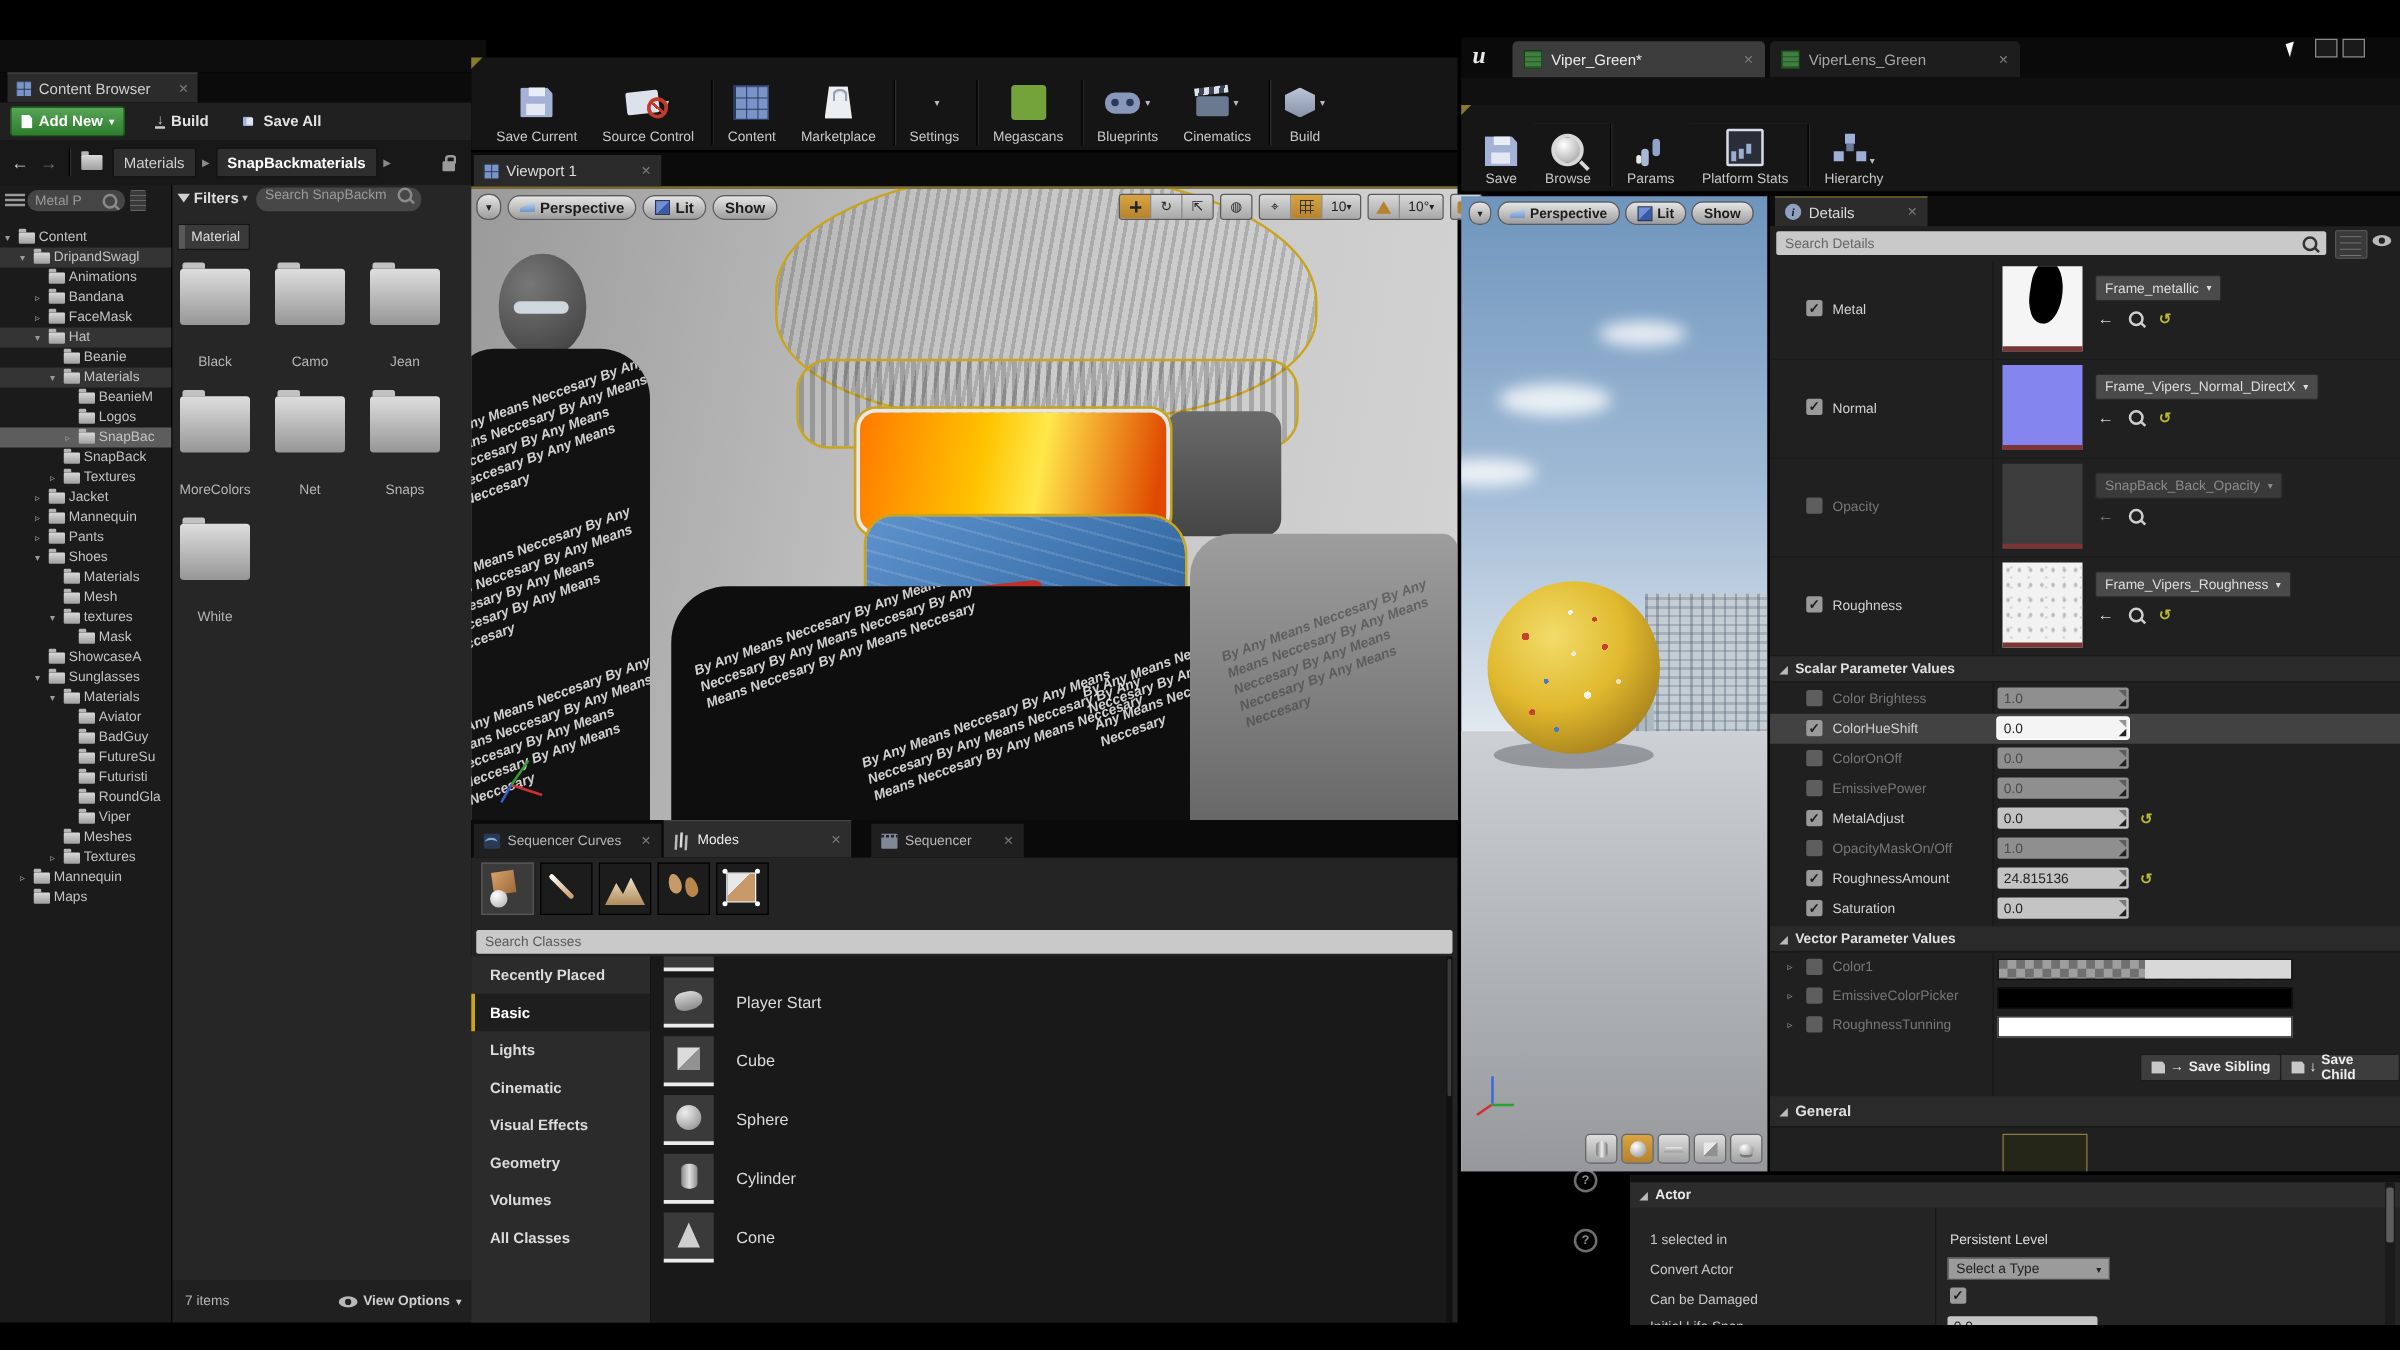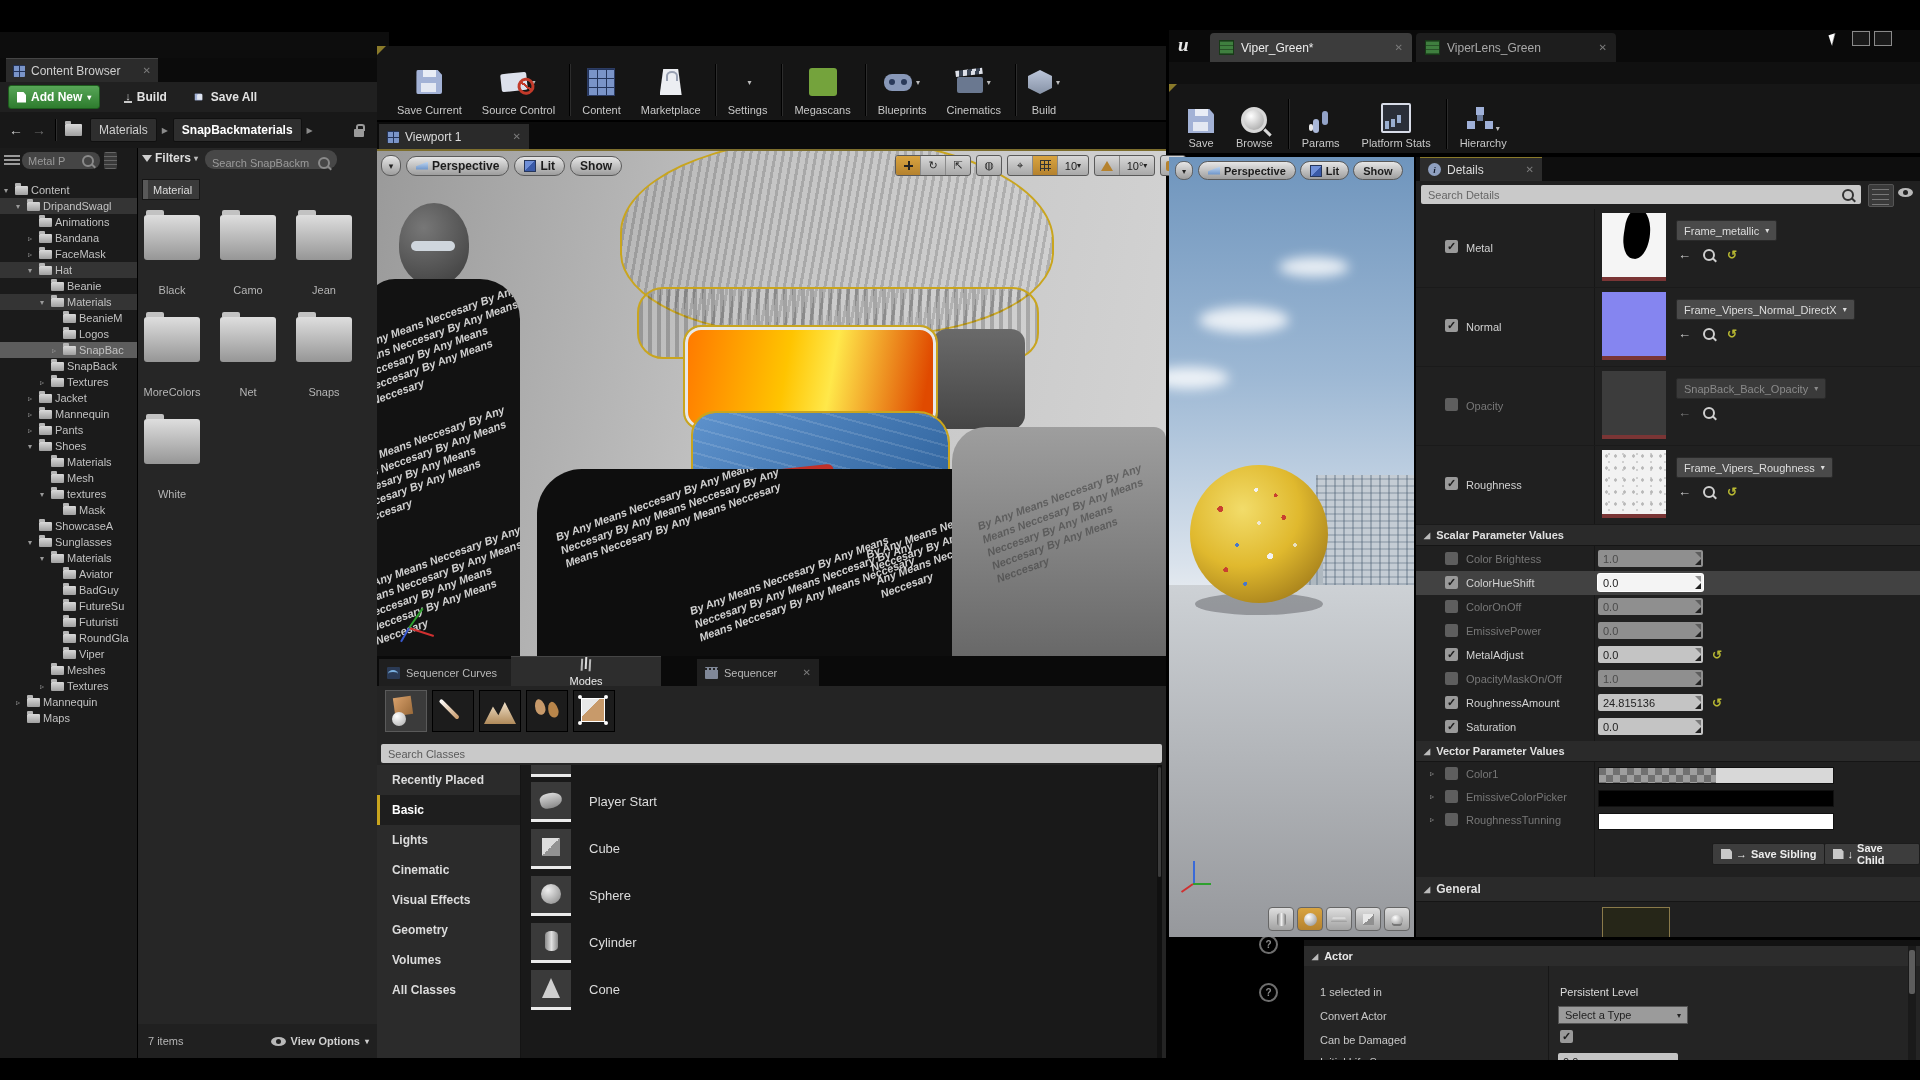--- a/index.html
+++ b/index.html
@@ -73,21 +73,21 @@
   .trow[data-e="closed"] .tw::before{content:"▹";}
   .trow[data-hl="1"]{background:#343434;}
   .trow[data-sel="1"]{background:#5d5d5d;}
   .tlabel{color:#c2c2c2;font-size:11px;}
 
   
   #assets{left:138px;top:148px;width:239px;height:876px;background:#262626;}
   #filters{left:142px;top:151px;display:flex;align-items:center;gap:3px;color:#ddd;font-weight:bold;font-size:12px;}
   .funnel{width:0;height:0;border-left:5px solid transparent;border-right:5px solid transparent;border-top:7px solid #cfcfcf;}
   #cb-search{left:205px;top:150px;width:132px;height:19px;background:#474747;border-radius:9px;color:#9a9a9a;
-             display:flex;align-items:flex-end;padding:0 7px;box-sizing:border-box;gap:5px;}
+             display:flex;align-items:flex-start;padding:0 7px;box-sizing:border-box;gap:5px;}
   #cb-search .mag{margin-left:auto;color:#8a8a8a;}
   #typechip{left:142px;top:179px;height:19px;background:#3a3a3a;border:1px solid #151515;color:#ddd;
             display:flex;align-items:center;padding:0 7px 0 0;gap:5px;font-size:11px;}
   #typechip::before{content:"";width:5px;height:19px;background:#585858;display:block;}
   #foldergrid{left:144px;top:215px;width:232px;display:flex;flex-wrap:wrap;column-gap:20px;row-gap:21px;}
   .ftile{width:56px;display:flex;flex-direction:column;align-items:center;}
   .ftile .bigfold{width:56px;height:45px;background:linear-gradient(#dedede,#969696);border-radius:3px;position:relative;}
   .ftile .bigfold::before{content:"";position:absolute;top:-5px;left:2px;width:18px;height:5px;background:#c2c2c2;border-radius:2px 2px 0 0;}
   .ftile .flabel{margin-top:24px;color:#b5b5b5;font-size:11px;text-align:center;}
   #cb-footer{left:138px;top:1024px;width:239px;height:34px;background:#202020;display:flex;align-items:center;color:#b5b5b5;}
@@ -782,21 +782,21 @@
         </span>
       </span>
   </div>
 
   <div id="bt-tabstrip" class="ab"></div>
   <div class="btab" style="left:379px;top:659px;width:150px;height:27px;background:#1f1f1f;" data-i="0">
     <span class="ic"></span>
     <span style="color:#b8b8b8;">Sequencer Curves</span>
     <span class="xclose">✕</span>
   </div>
-  <div class="btab" style="left:511px;top:656px;width:150px;height:30px;background:#2d2d2d;border-top:1px solid #454545;flex-direction:column;" data-i="1">
+  <div class="btab" style="left:531px;top:656px;width:150px;height:30px;background:#2d2d2d;border-top:1px solid #454545;" data-i="1">
     <span class="ic"></span>
     <span style="color:#ececec;">Modes</span>
     <span class="xclose">✕</span>
   </div>
   <div class="btab" style="left:697px;top:659px;width:122px;height:27px;background:#1f1f1f;align-items:center;" data-i="2">
     <span class="ic"></span>
     <span style="color:#b8b8b8;">Sequencer</span>
     <span class="xclose">✕</span>
   </div>
 

